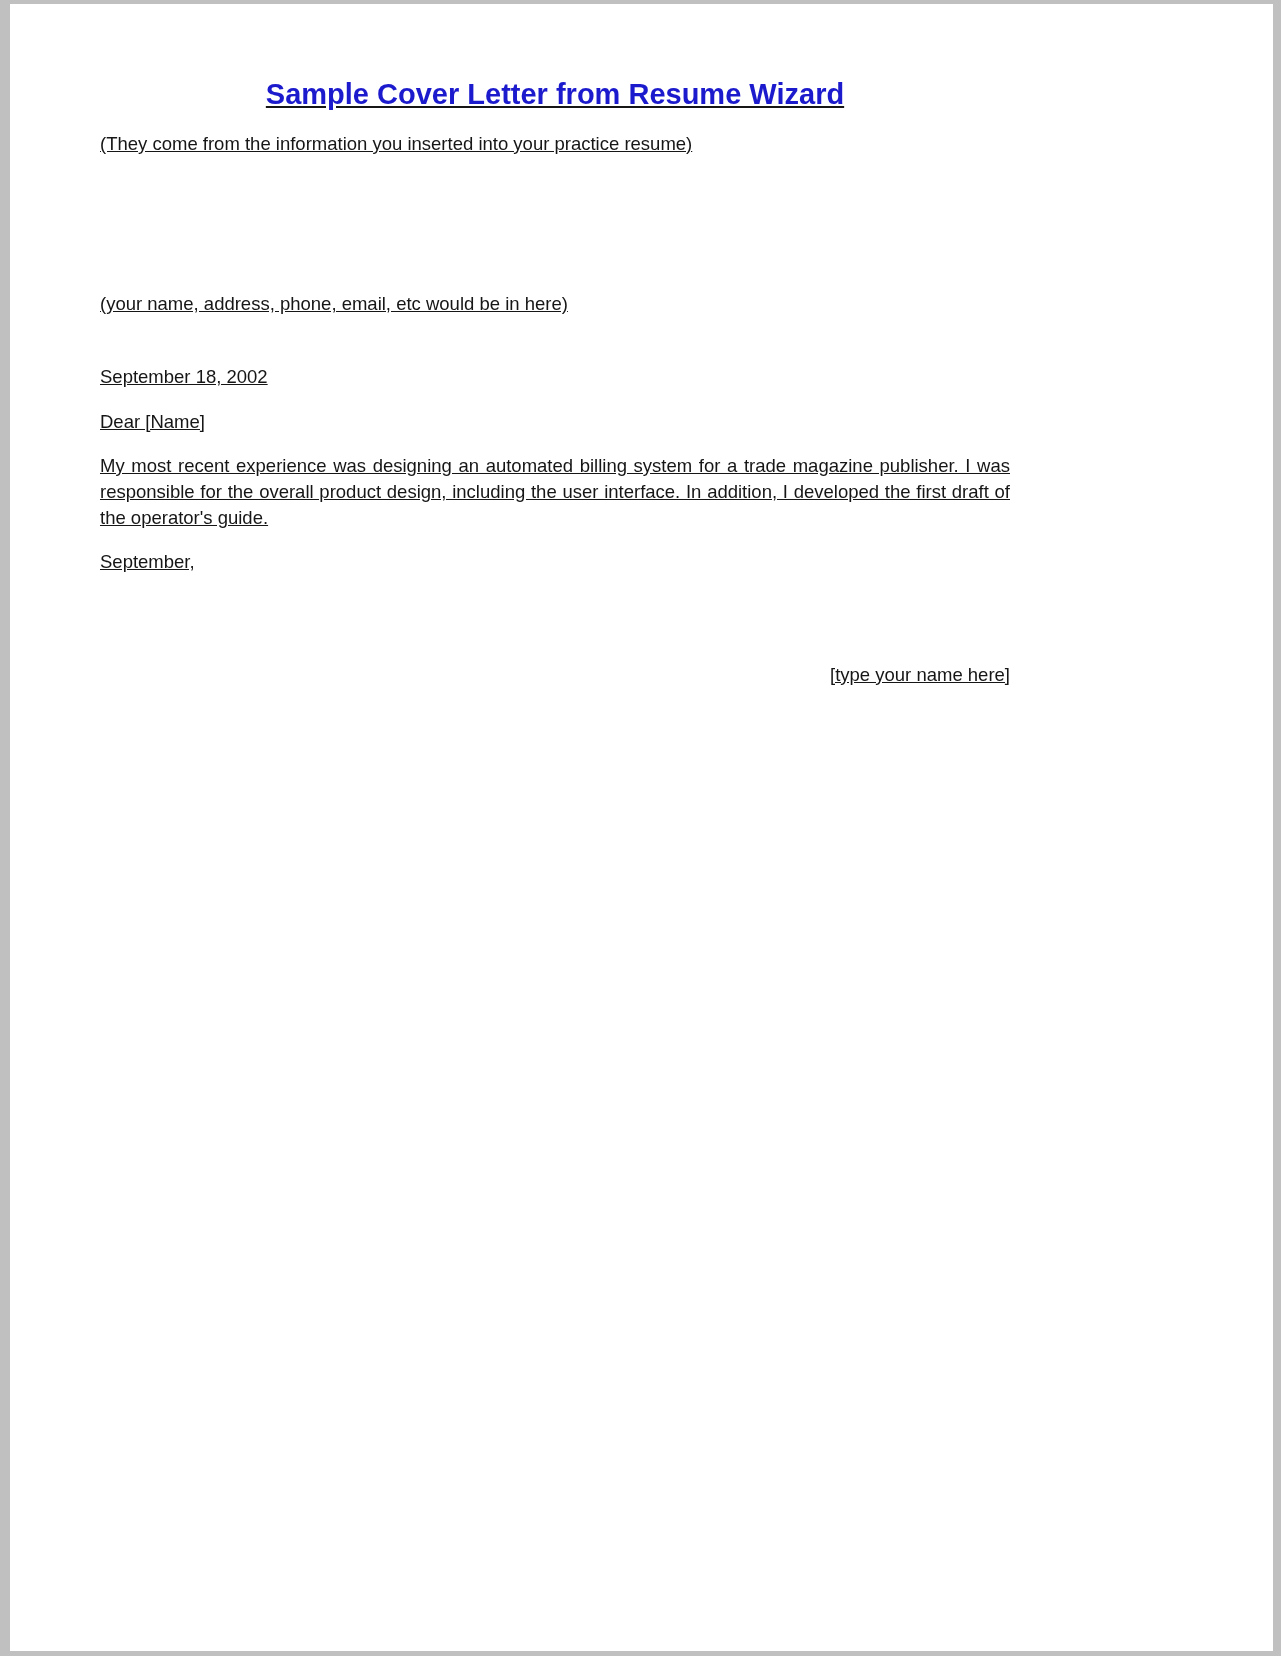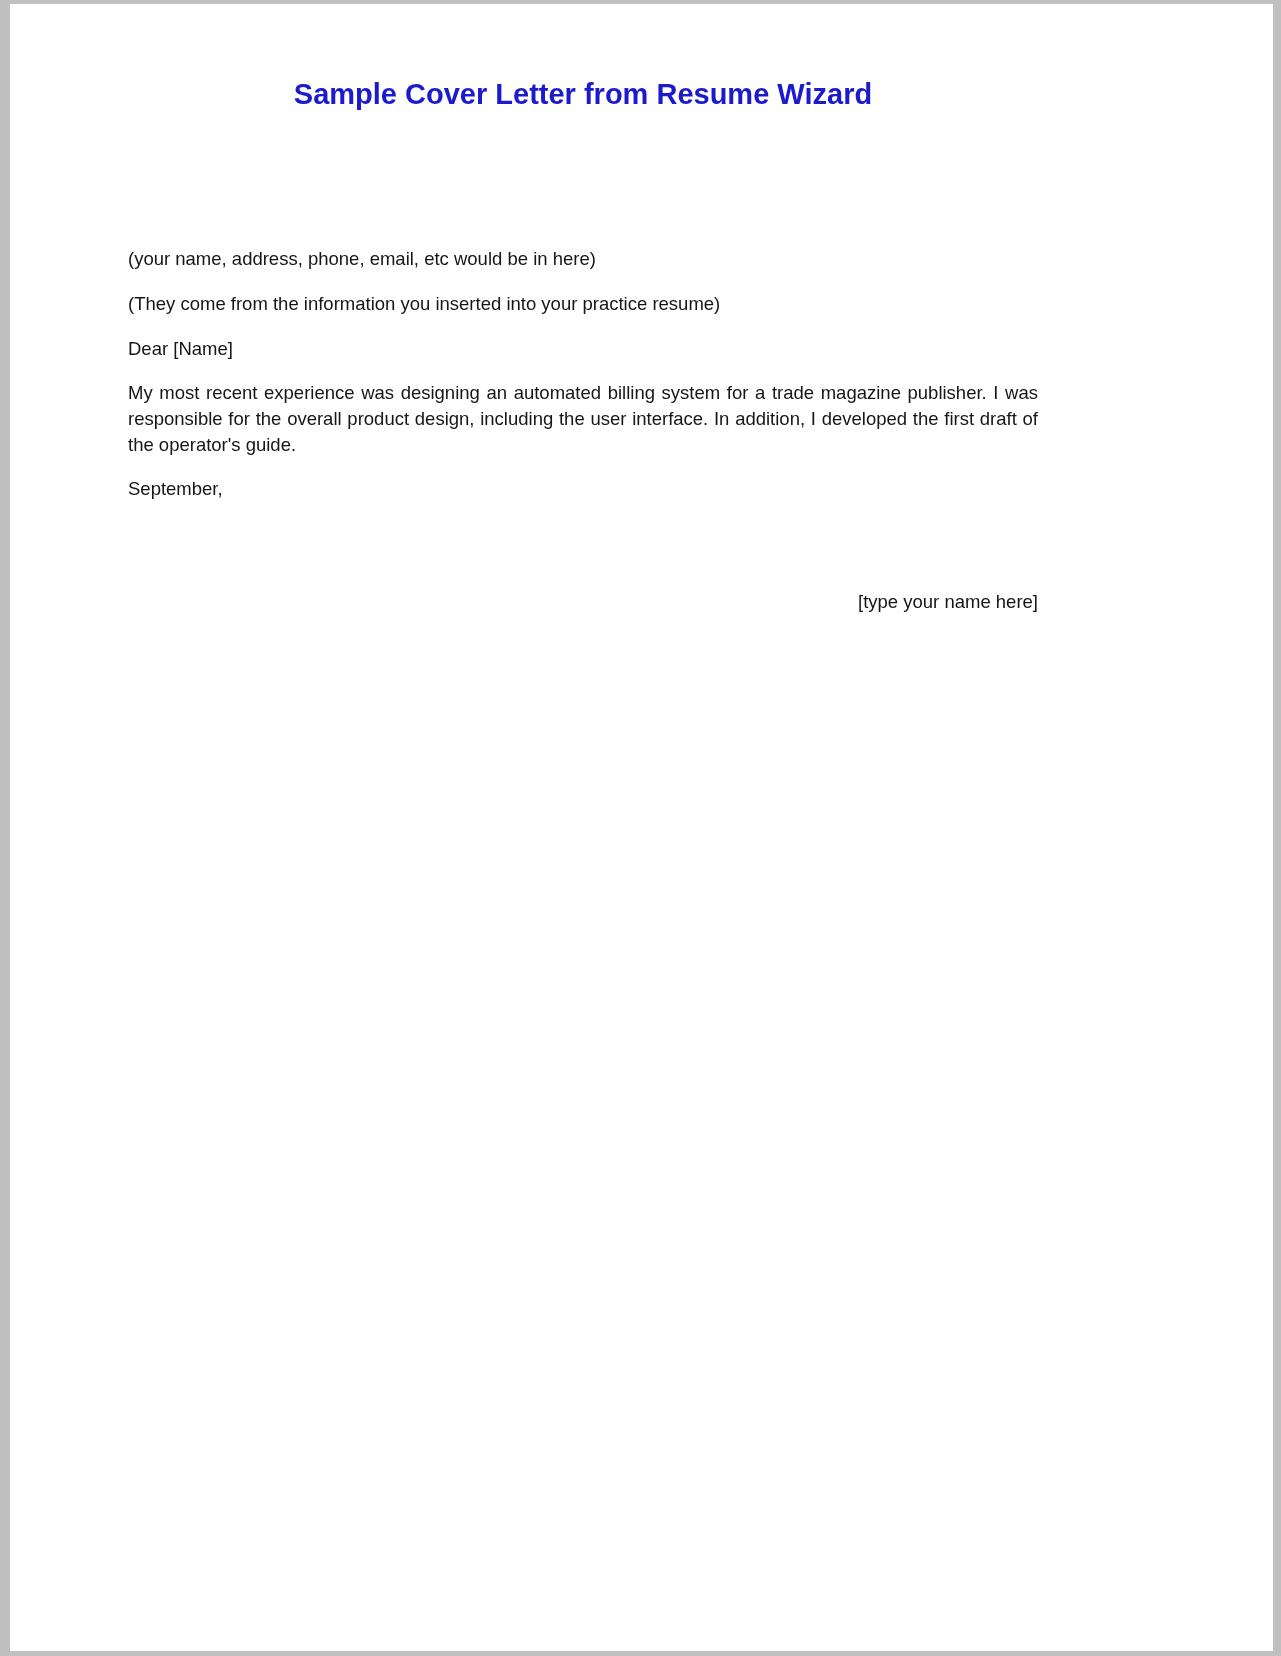--- a/index.html
+++ b/index.html
@@ -18,25 +18,26 @@
   .sheet {
     position: absolute;
     left: 10px;
     top: 4px;
     right: 8px;
     bottom: 5px;
     background: #ffffff;
     overflow: hidden;
   }
   .content {
-    margin-left: 118px;
+    margin-left: 90px;
     width: 910px;
     color: #161616;
     font-size: 18.5px;
     line-height: 26px;
+    text-decoration: underline;
   }
   h1.doc-title {
     margin: 72px 0 0 0;
     font-size: 29px;
     line-height: 36px;
     font-weight: bold;
     text-align: center;
     color: #1c1acd; 
   }
   p { margin: 0; }
@@ -54,24 +55,25 @@
 </style>
 </head>
 <body style="background: rgb(192, 192, 192);">
 
 <div class="frame">
   <div class="sheet">
     <div class="content" style="color: rgb(22, 22, 22);">
 
       <h1 class="doc-title" style="color: rgb(28, 26, 205);">Sample Cover Letter from Resume Wizard</h1>
 
+      <p id="ph2">(They come from the information you inserted into your practice resume)</p>
+
       <p id="ph1">(your name, address, phone, email, etc would be in here)</p>
 
-      <p id="ph2">(They come from the information you inserted into your practice resume)</p>
-
+      <p id="date">September 18, 2002</p>
 
       <p id="salutation">Dear [Name]</p>
 
 
       <p id="p2" class="justified">My most recent experience was designing an automated billing system for a trade magazine publisher. I was responsible for the overall product design, including the user interface. In addition, I developed the first draft of the operator's guide.</p>
 
 
 
       <p id="closing">September,</p>
 

